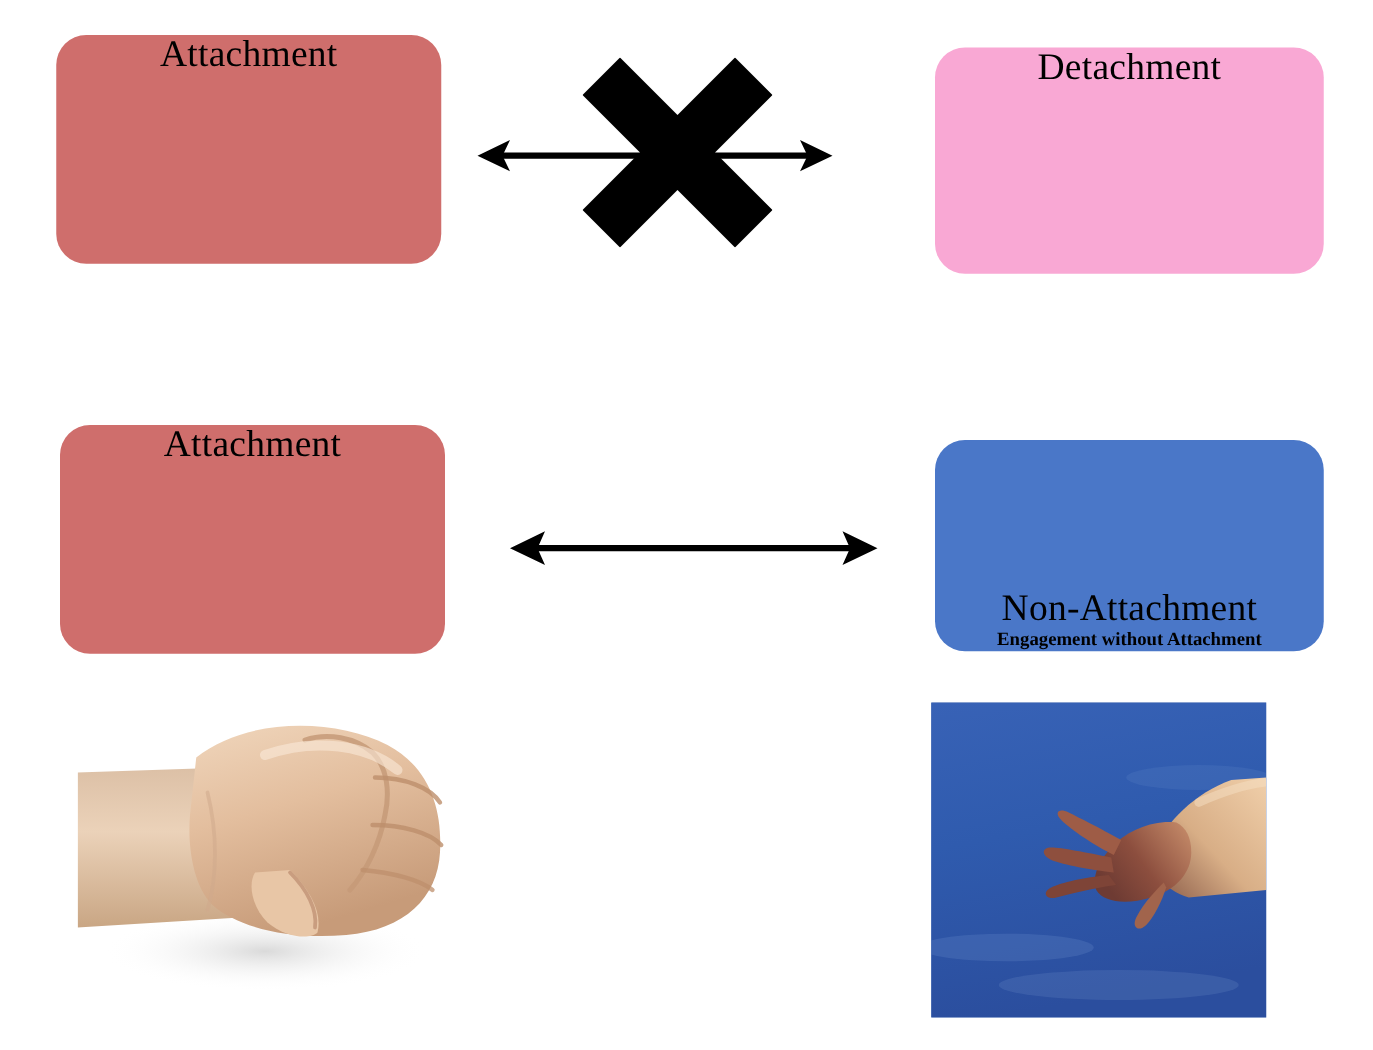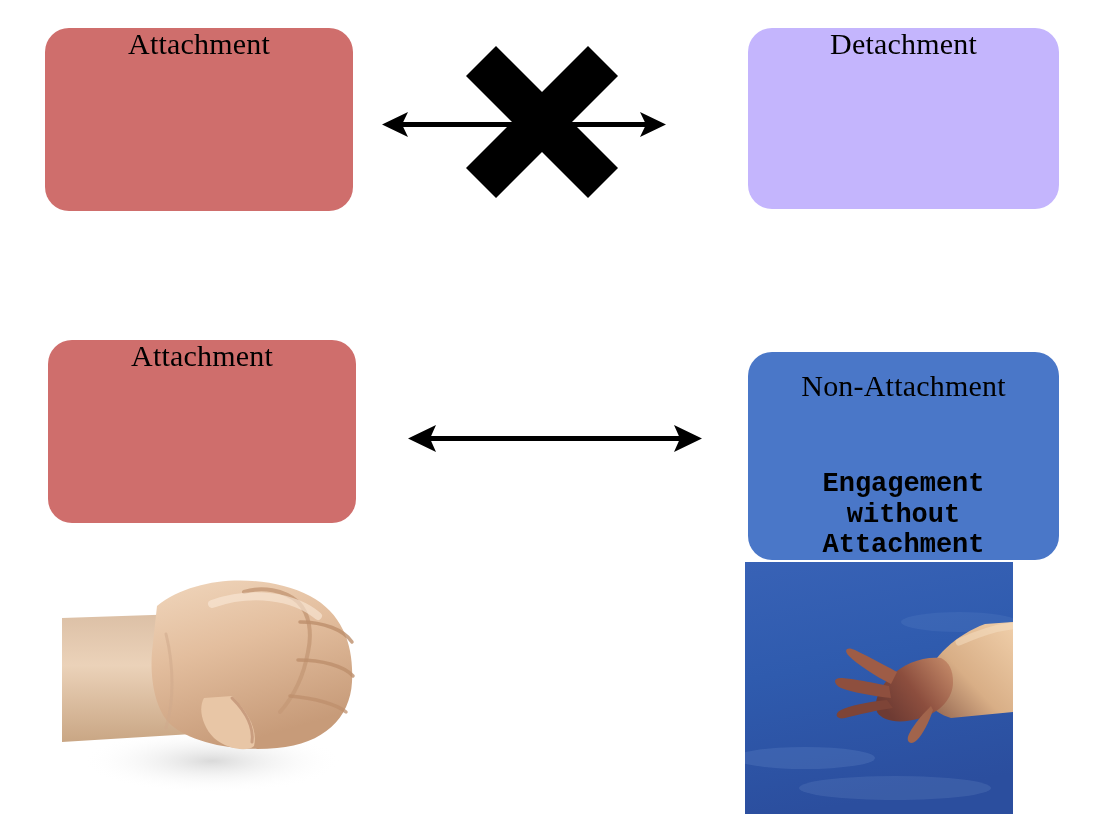--- a/index.html
+++ b/index.html
@@ -32,34 +32,34 @@
   }
   .box-title {
     font-family: "Liberation Serif", "DejaVu Serif", serif;
     font-weight: 400;
     font-size: 30px;
     line-height: 1.05;
     letter-spacing: 0.2px;
     color: #000000;
   }
   .box-sub {
-    font-family: Liberation Mono, monospace;
+    font-family: Liberation Serif, serif;
     font-weight: 700;
-    font-size: 27px;
+    font-size: 15px;
     line-height: 1.12;
     color: #000000;
     margin-top: 2px;
     padding: 0 14px;
   }
 
   #box-attachment-1 { left: 45px;  top: 28px;  width: 308px; height: 183px; }
   #box-detachment   { left: 748px; top: 28px;  width: 311px; height: 181px; }
   #box-attachment-2 { left: 48px;  top: 340px; width: 308px; height: 183px; }
-  #box-nonattachment{ left: 748px; top: 352px; width: 311px; height: 208px;
-                      justify-content: space-between; padding-top: 18px; }
+  #box-nonattachment{ left: 748px; top: 352px; width: 311px; height: 169px;
+                      justify-content: flex-end; padding-top: 18px; }
 
   
   .arrow-svg { position: absolute; }
   #arrow-row1 { left: 378px; top: 100px;  width: 292px; height: 50px; }
   #arrow-row2 { left: 405px; top: 414px;  width: 300px; height: 50px; }
 
   
   #cross-out {
     position: absolute;
     left: 466px;
@@ -104,21 +104,21 @@
 
     <path d="M4 24.5 L30 12 L24 24.5 L30 37 Z" fill="#000000"></path>
 
     <path d="M288 24.5 L262 12 L268 24.5 L262 37 Z" fill="#000000"></path>
   </svg>
 
   <svg id="cross-out" viewBox="0 0 152 152">
     <path d="M30 0 L76 46 L122 0 L152 30 L106 76 L152 122 L122 152 L76 106 L30 152 L0 122 L46 76 L0 30 Z" fill="#000000"></path>
   </svg>
 
-  <div class="box" id="box-detachment" style="background:#c4b5fd;">
+  <div class="box" id="box-detachment" style="background:#f9a8d4;margin-top:10px;">
     <div class="box-title">Detachment</div>
   </div>
 
   <div class="box" id="box-attachment-2" style="background:#CF6E6C;">
     <div class="box-title">Attachment</div>
   </div>
 
   <svg class="arrow-svg" id="arrow-row2" viewBox="0 0 300 50">
     <rect x="18" y="22" width="264" height="5" fill="#000000"></rect>
     <path d="M3 24.5 L31 11 L25 24.5 L31 38 Z" fill="#000000"></path>

